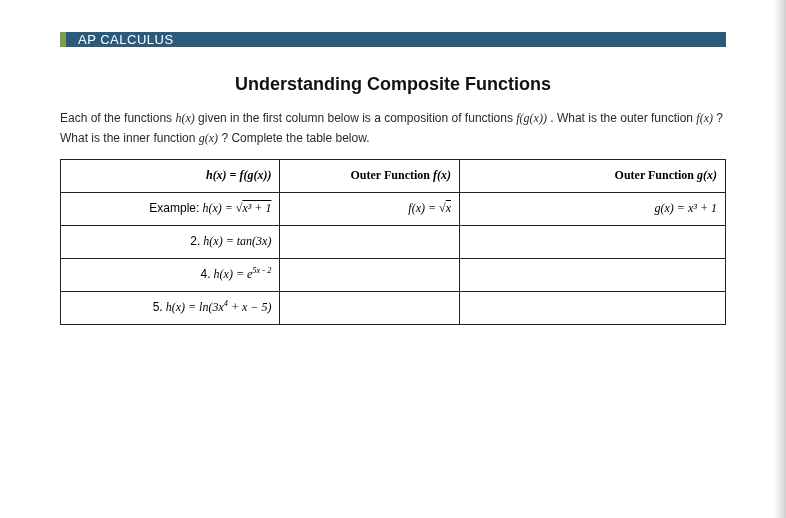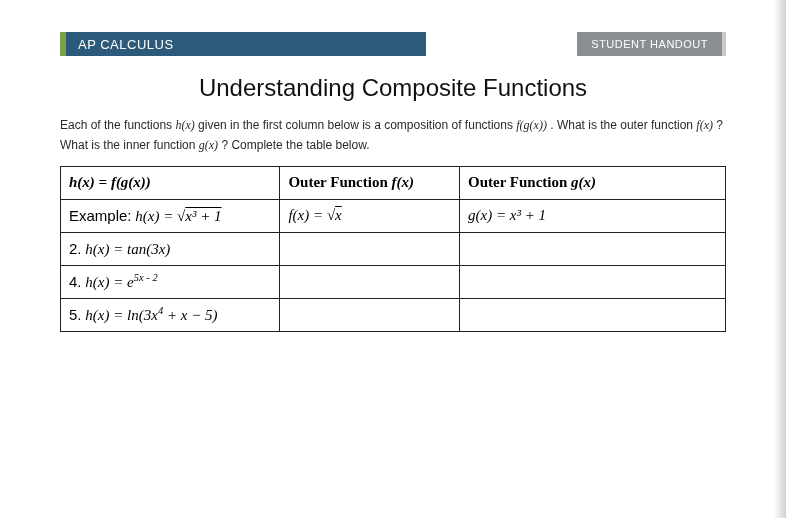--- a/index.html
+++ b/index.html
@@ -14,20 +14,21 @@
   }
   .page {
     padding: 32px 60px 20px 60px;
     box-sizing: border-box;
   }
   .hdr-row {
     display: flex;
     width: 100%;
     height: 24px;
     margin-bottom: 18px;
+    flex-direction: column;
   }
   .hdr-left {
     background: #2c5a7a;
     color: #fff;
     font-size: 13px;
     font-weight: 500;
     letter-spacing: 0.5px;
     display: flex;
     align-items: center;
     padding-left: 12px;
@@ -45,42 +46,42 @@
     font-size: 11px;
     letter-spacing: 0.5px;
     display: flex;
     align-items: center;
     justify-content: center;
     padding: 0 14px;
     border-right: 4px solid #c6c9cc;
   }
   .title {
     text-align: center;
-    font-weight: normal;
-    font-size: 24px;
+    font-weight: bold;
+    font-size: 18px;
     margin: 0 0 14px 0;
     color: #111;
   }
   .intro {
     font-size: 12px;
     color: #2a2a2a;
     line-height: 1.65;
     margin-bottom: 10px;
   }
   .fn { font-style: italic; font-family: 'Times New Roman', serif; font-weight: normal; }
   table.wk {
     border-collapse: collapse;
     width: 100%;
     table-layout: fixed;
   }
   table.wk th, table.wk td {
     border: 1px solid #222;
     padding: 6px 8px;
-    font-size: 15px;
-    text-align: left;
+    font-size: 12px;
+    text-align: right;
     vertical-align: middle;
     height: 20px;
     font-family: 'Times New Roman', serif;
   }
   table.wk th {
     font-weight: bold;
     font-style: italic;
   }
   .col1 { width: 33%; }
   .col2 { width: 27%; }
@@ -95,21 +96,20 @@
   }
 </style>
 </head>
 <body>
 
 <div class="page">
 
   <div class="hdr-row">
     <div class="hdr-left">AP CALCULUS</div>
     <div class="hdr-mid"></div>
-    <div class="hdr-right">STUDENT HANDOUT</div>
   </div>
 
   <div class="title">Understanding Composite Functions</div>
 
   <div class="intro">
     <span>Each of the functions </span>
     <span class="fn">h(x)</span>
     <span> given in the first column below is a composition of functions </span>
     <span class="fn">f(g(x))</span>
     <span>.  What is the outer function </span>

